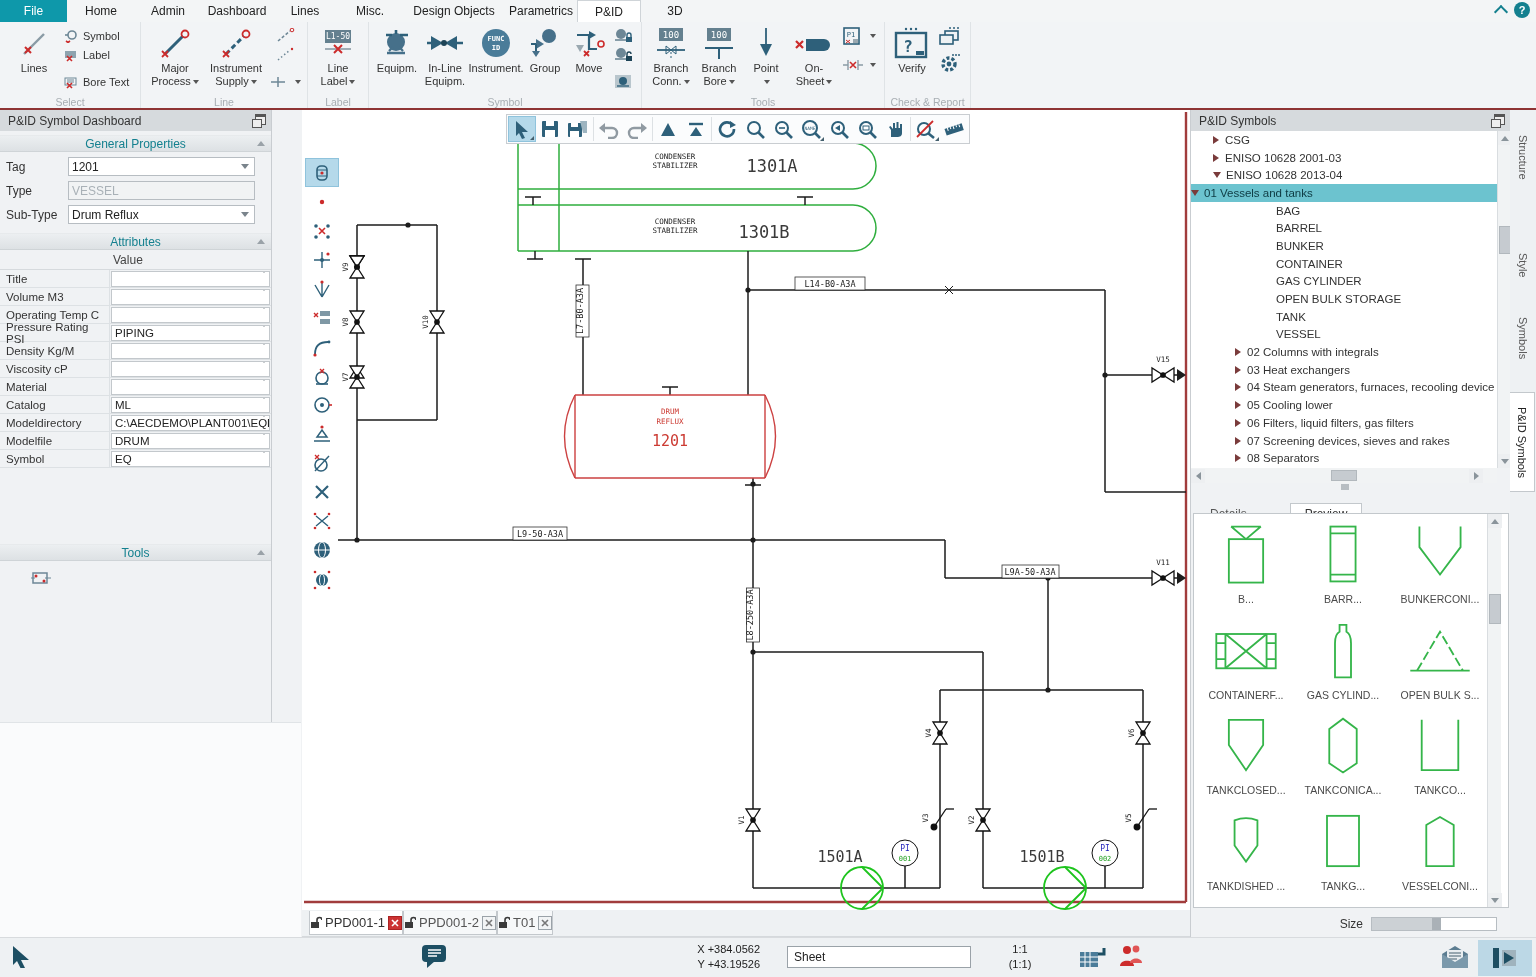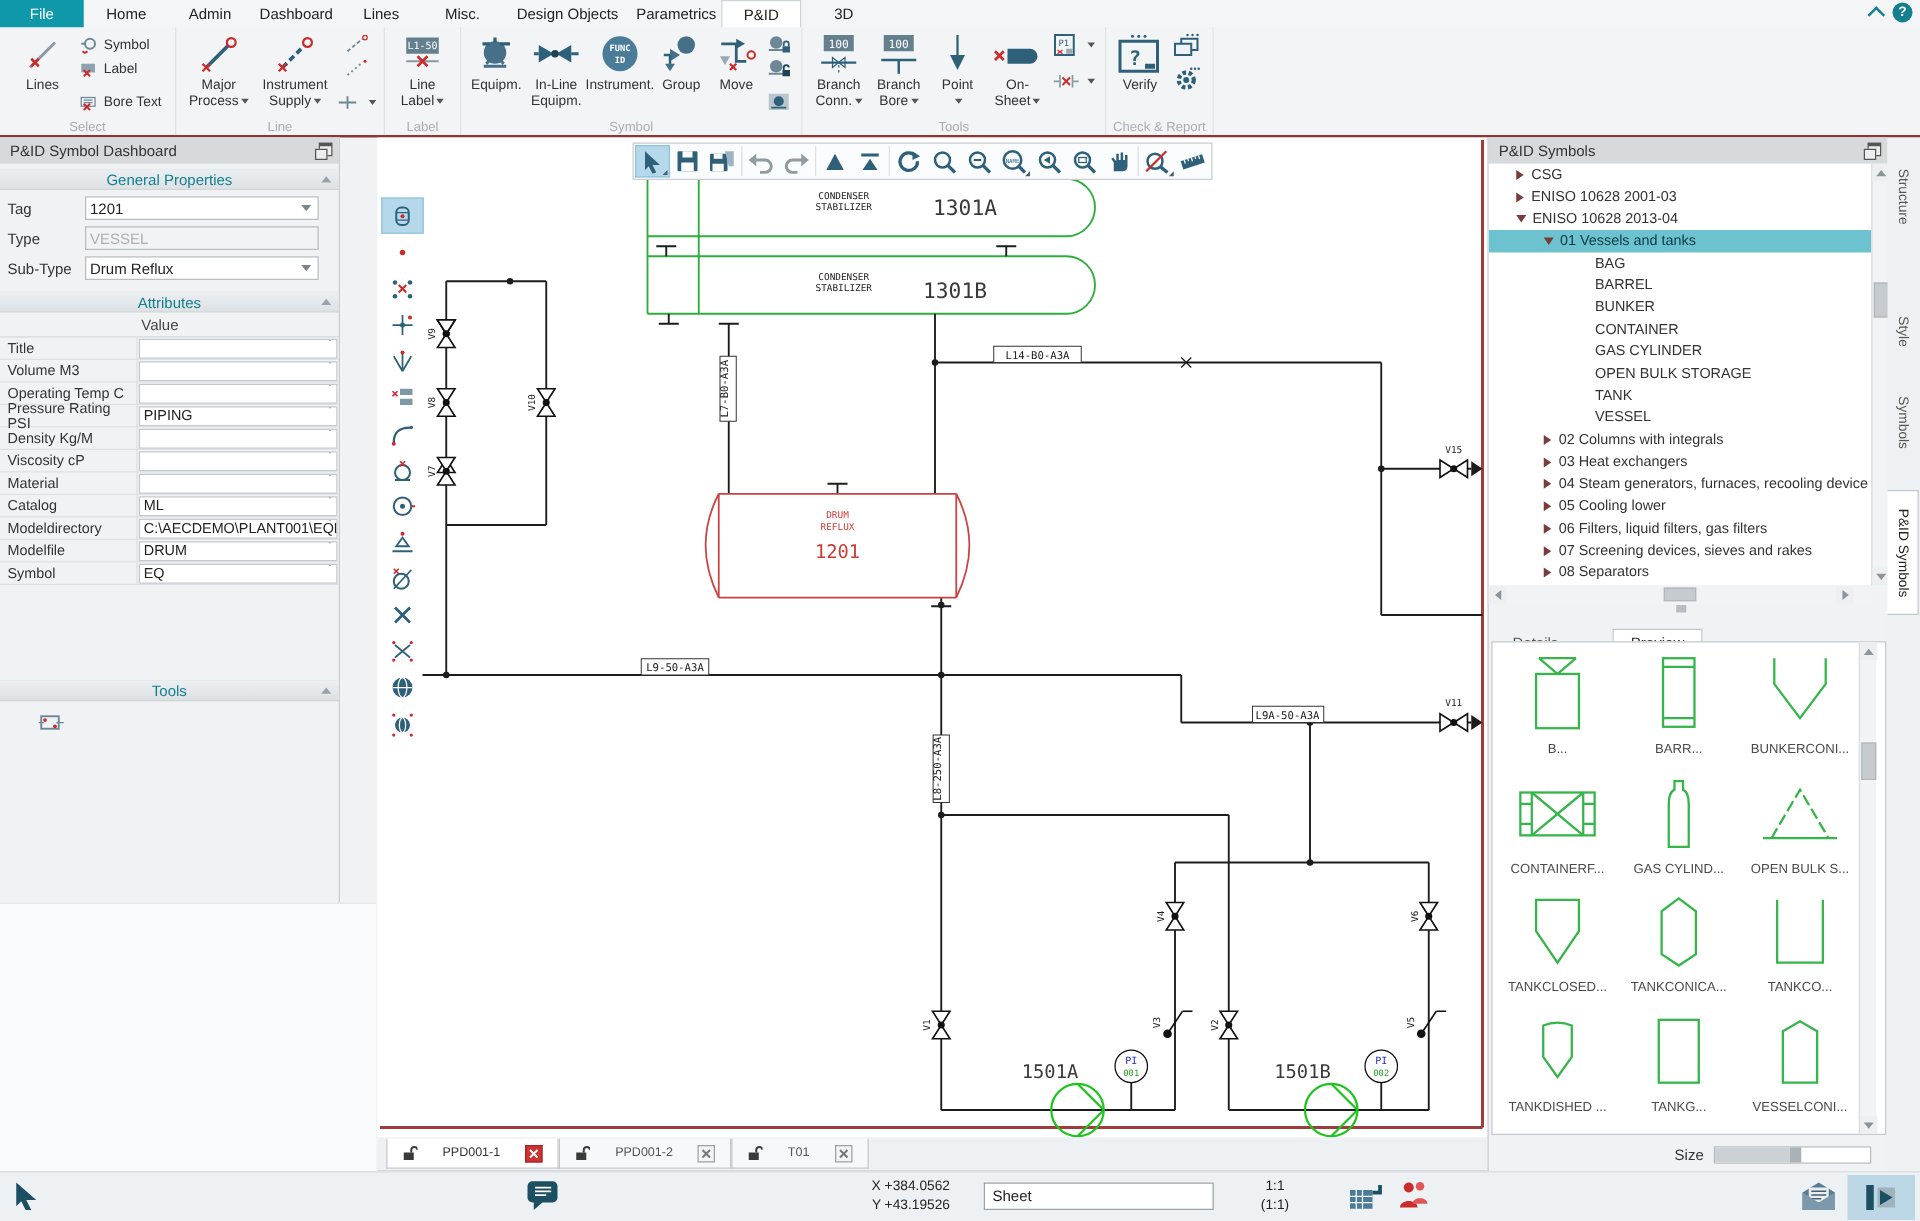--- a/index.html
+++ b/index.html
@@ -55,21 +55,21 @@
   .cbtn{width:28px;height:26px;display:flex;align-items:center;justify-content:center;position:relative;cursor:default;}
   .cbtn.active{background:#b5d9ea;border:1px solid #8fc3dc;}
   .cbtn .corner{position:absolute;right:1px;bottom:1px;width:0;height:0;border-left:4px solid transparent;border-bottom:4px solid #44606e;}
   .csep{width:1px;height:24px;background:#dde1e4;margin:0 1px;}
   #vtoolbar{position:absolute;left:3px;top:48px;width:34px;display:flex;flex-direction:column;}
   .vbtn{width:34px;height:29px;display:flex;align-items:center;justify-content:center;cursor:default;}
   .vbtn.active{background:#b5d9ea;border:1px solid #8fc3dc;}
 
   
   #doctabs{position:absolute;left:302px;top:910px;width:888px;height:27px;background:#eef1f3;border-bottom:1px solid #d5d9dc;display:flex;align-items:flex-start;padding-left:7px;}
-  .dtab{height:24px;margin-top:1px;display:flex;align-items:center;gap:20px;padding:0 12px;border:1px solid #c3c8cc;border-top:none;background:#f6f8f9;font-size:10px;color:#555;cursor:default;}
+  .dtab{height:24px;margin-top:1px;display:flex;align-items:center;gap:3px;padding:0 0;border:1px solid #c3c8cc;border-top:none;background:#f6f8f9;font-size:13px;color:#555;cursor:default;}
   .dtab.active{background:#fff;color:#333;}
   .dclose{width:14px;height:14px;border:1px solid #9aa2a8;background:#f2f4f5;display:flex;align-items:center;justify-content:center;cursor:default;}
   .dclose svg{display:block;}
   .dclose.red{background:#cc3333;border-color:#aa2222;}
 
   
   #rightpanel{position:absolute;left:1190px;top:110px;width:320px;height:827px;background:#f0f2f4;border-left:1px solid #c9cdd1;}
   #tree{position:absolute;left:0;top:21px;width:306px;height:337px;background:#fff;overflow:hidden;}
   .trow{height:17.7px;display:flex;align-items:center;font-size:11.5px;color:#333;white-space:nowrap;}
   .arrc{width:0;height:0;border-top:4.5px solid transparent;border-bottom:4.5px solid transparent;border-left:6.5px solid #7a3b3b;margin-right:6px;}
@@ -1012,21 +1012,21 @@
           <span>CSG</span>
         </div>
       <div class="trow" style="padding-left:22px">
           <span class="arrc"></span>
           <span>ENISO 10628 2001-03</span>
         </div>
       <div class="trow" style="padding-left:22px">
           <span class="arre"></span>
           <span>ENISO 10628 2013-04</span>
         </div>
-      <div class="trow sel" style="padding-left:44px">
+      <div class="trow sel" style="">
           <span class="arre"></span>
           <span>01 Vessels and tanks</span>
         </div>
       <div class="trow" style="padding-left:85px">
           <span>BAG</span>
         </div>
       <div class="trow" style="padding-left:85px">
           <span>BARREL</span>
         </div>
       <div class="trow" style="padding-left:85px">

